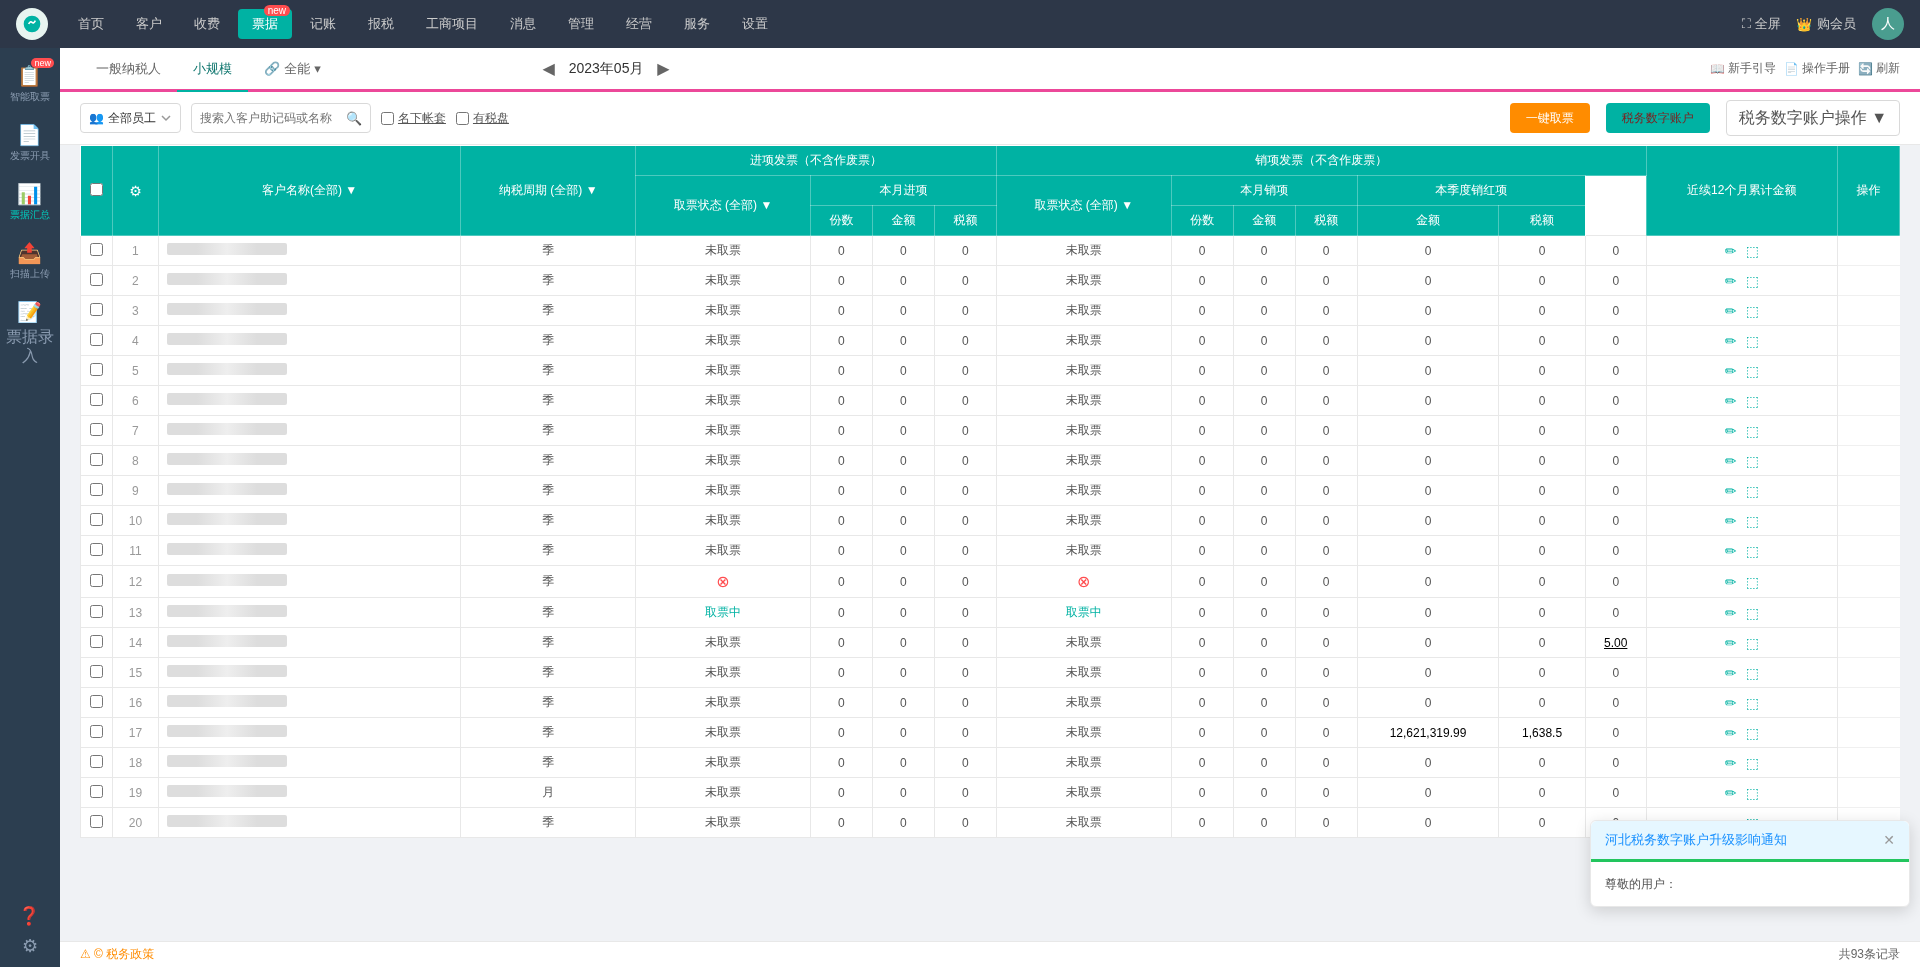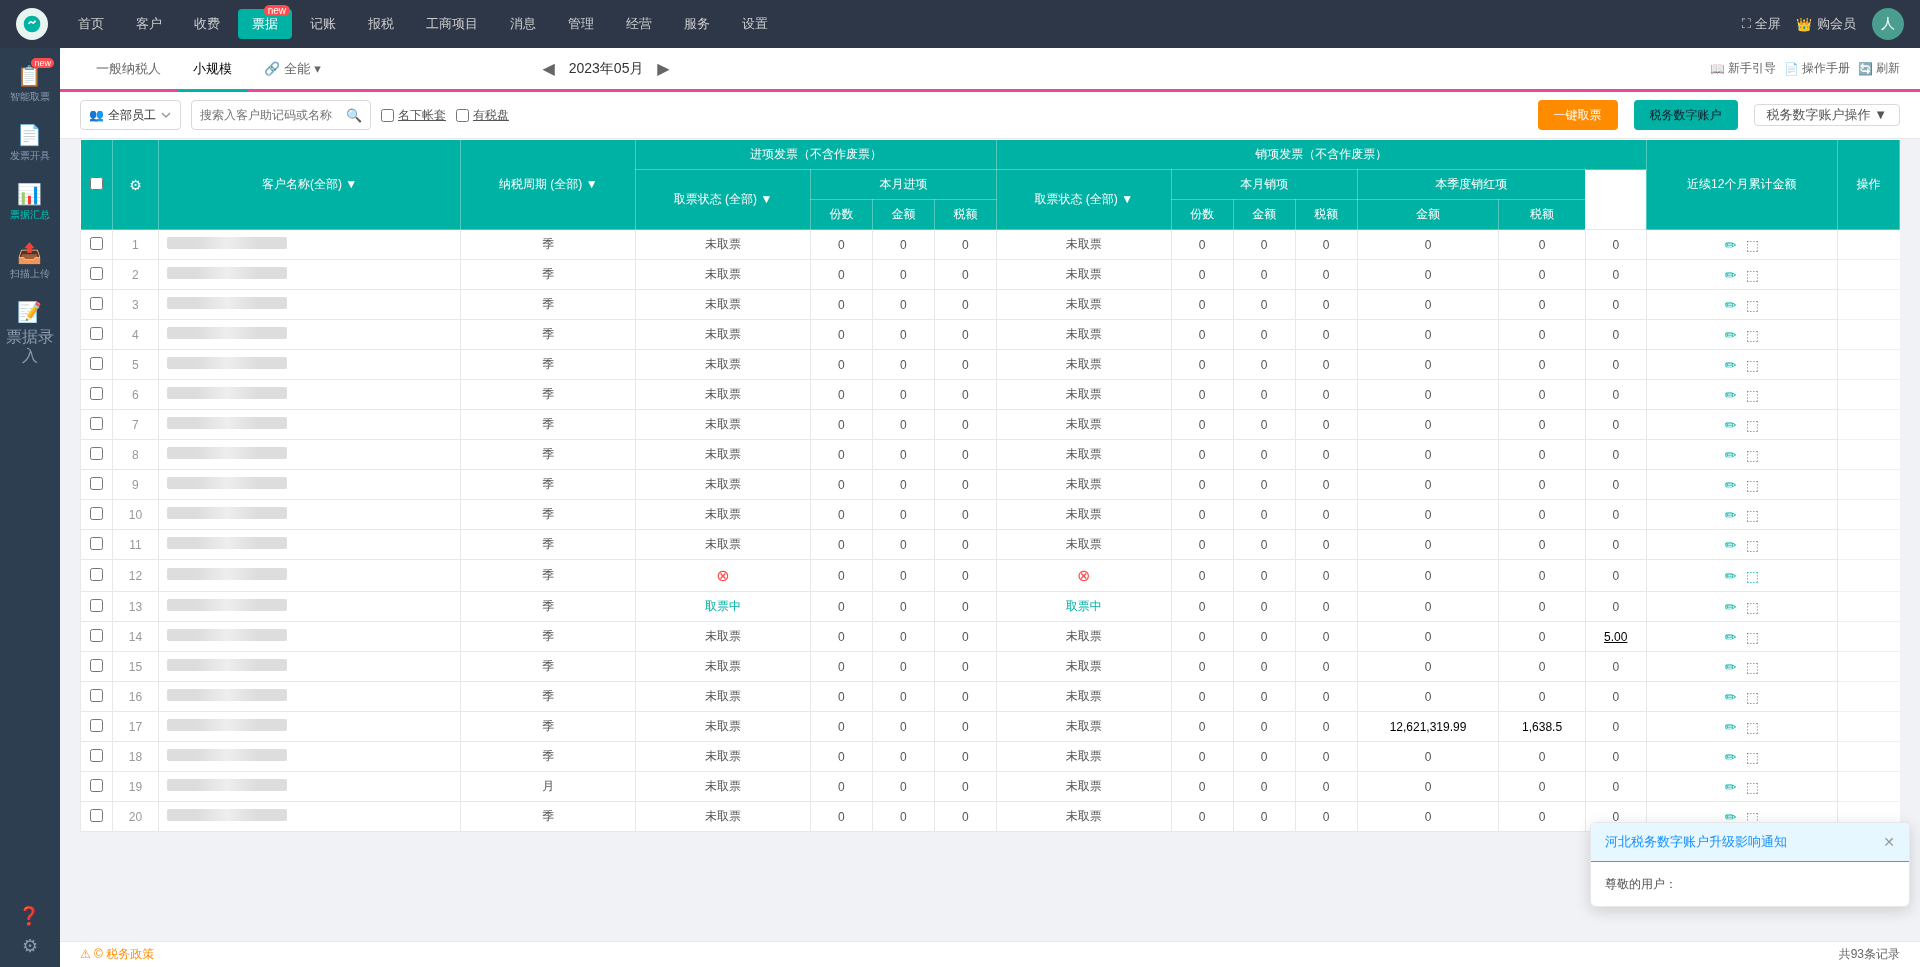--- a/index.html
+++ b/index.html
@@ -22,59 +22,59 @@
     .sidebar-item { width: 56px; display: flex; flex-direction: column; align-items: center; padding: 8px 4px; cursor: pointer; color: #8a9bb0; font-size: 11px; gap: 3px; border-radius: 4px; }
     .sidebar-item.active { color: #00cebf; }
     .sidebar-icon { font-size: 20px; }
 
     
     .main { flex: 1; display: flex; flex-direction: column; background: #f0f2f5; overflow: hidden; }
 
     
     .sub-header { background: #fff; border-bottom: 3px solid #ec4899; padding: 0 20px; display: flex; align-items: center; height: 44px; }
     .tab-item { padding: 12px 16px; cursor: pointer; color: #666; font-size: 13px; border-bottom: 2px solid transparent; position: relative; top: 1px; }
-    .tab-item.active { color: #000000; border-bottom: 2px solid #00b2a3; font-weight: 500; }
+    .tab-item.active { color: #0f766e; border-bottom: 2px solid #00b2a3; font-weight: 500; }
     .tab-right { margin-left: auto; display: flex; align-items: center; gap: 8px; color: #666; font-size: 12px; }
     .tab-right span { cursor: pointer; display: flex; align-items: center; gap: 3px; }
     .date-nav { display: flex; align-items: center; gap: 8px; margin: 0 auto 0 auto; }
     .date-nav .date-text { font-size: 14px; font-weight: 500; color: #333; }
     .date-btn { width: 24px; height: 24px; border: none; background: none; cursor: pointer; font-size: 16px; color: #666; display: flex; align-items: center; justify-content: center; }
 
     
     .filter-bar { background: #fff; padding: 8px 20px; display: flex; align-items: center; gap: 10px; border-bottom: 1px solid #e8e8e8; }
     .filter-select { border: 1px solid #d9d9d9; border-radius: 4px; padding: 4px 8px; font-size: 12px; color: #333; display: flex; align-items: center; gap: 4px; cursor: pointer; background: #fff; height: 30px; }
     .filter-select svg { width: 12px; height: 12px; }
     .filter-input { border: 1px solid #d9d9d9; border-radius: 4px; padding: 4px 28px 4px 8px; font-size: 12px; color: #333; width: 180px; height: 30px; position: relative; }
     .search-wrapper { position: relative; }
     .search-icon { position: absolute; right: 8px; top: 50%; transform: translateY(-50%); color: #999; font-size: 13px; }
     .checkbox-label { display: flex; align-items: center; gap: 4px; font-size: 12px; color: #555; cursor: pointer; text-decoration: underline; }
     .filter-right { margin-left: auto; display: flex; align-items: center; gap: 16px; }
     .btn-primary { background: #ff8c00; color: white; border: none; border-radius: 4px; padding: 6px 16px; font-size: 12px; cursor: pointer; height: 30px; }
-    .btn-teal { background: #00b2a3; color: #0f172a; border: none; border-radius: 4px; padding: 6px 16px; font-size: 12px; cursor: pointer; height: 30px; }
-    .btn-outline { background: #fff; color: #555; border: 1px solid #d9d9d9; border-radius: 4px; padding: 6px 12px; font-size: 13px; cursor: pointer; height: 22px; display: flex; align-items: center; gap: 4px; }
+    .btn-teal { background: #00b2a3; color: #7f1d1d; border: none; border-radius: 4px; padding: 6px 16px; font-size: 12px; cursor: pointer; height: 30px; }
+    .btn-outline { background: #fff; color: #555; border: 1px solid #d9d9d9; border-radius: 4px; padding: 6px 12px; font-size: 16px; cursor: pointer; height: 36px; display: flex; align-items: center; gap: 4px; }
 
     
     .table-container { flex: 1; overflow: auto; padding: 0 20px 10px; }
     table { width: 100%; border-collapse: collapse; background: #fff; font-size: 12px; }
     thead tr { background: #00b2a3; color: #fff; }
     thead th { padding: 6px 8px; text-align: center; border: 1px solid rgba(255,255,255,0.3); white-space: nowrap; font-weight: normal; }
     tbody tr { border-bottom: 1px solid #f0f0f0; }
     tbody td { padding: 6px 8px; text-align: center; border: 1px solid #e8e8e8; white-space: nowrap; color: #555; }
     tbody td.name-cell { text-align: left; color: #333; }
     .row-num { color: #999; }
     .action-icon { color: #00b2a3; cursor: pointer; font-size: 14px; margin: 0 3px; }
     .blurred { display: inline-block; width: 120px; height: 12px; background: linear-gradient(90deg, #ddd 25%, #eee 50%, #ddd 75%); border-radius: 2px; }
     .checkbox-cell { width: 30px; }
 
     
     .status-bar { background: #fff; border-top: 1px solid #e8e8e8; padding: 4px 20px; font-size: 12px; color: #ff8c00; display: flex; align-items: center; gap: 4px; }
 
     
     .notification-popup { position: fixed; bottom: 60px; right: 10px; width: 320px; background: #fff; border: 1px solid #e8e8e8; border-radius: 6px; box-shadow: 0 4px 16px rgba(0,0,0,0.15); z-index: 100; }
-    .notif-header { background: #e6f7ff; border-bottom: 1px solid #22c55e; padding: 10px 14px; display: flex; align-items: center; justify-content: space-between; font-size: 13px; font-weight: 500; color: #1890ff; border-radius: 6px 6px 0 0; }
+    .notif-header { background: #e6f7ff; border-bottom: 3px solid #22c55e; padding: 10px 14px; display: flex; align-items: center; justify-content: space-between; font-size: 13px; font-weight: 500; color: #1890ff; border-radius: 6px 6px 0 0; }
     .notif-body { padding: 12px 14px; font-size: 12px; color: #555; line-height: 1.7; }
     .notif-close { cursor: pointer; color: #999; font-size: 14px; }
 
     .th-checkbox { width: 32px; }
 
     .col-setting { font-size: 14px; cursor: pointer; color: #fff; }
   </style>
 </head>
 <body>
 

